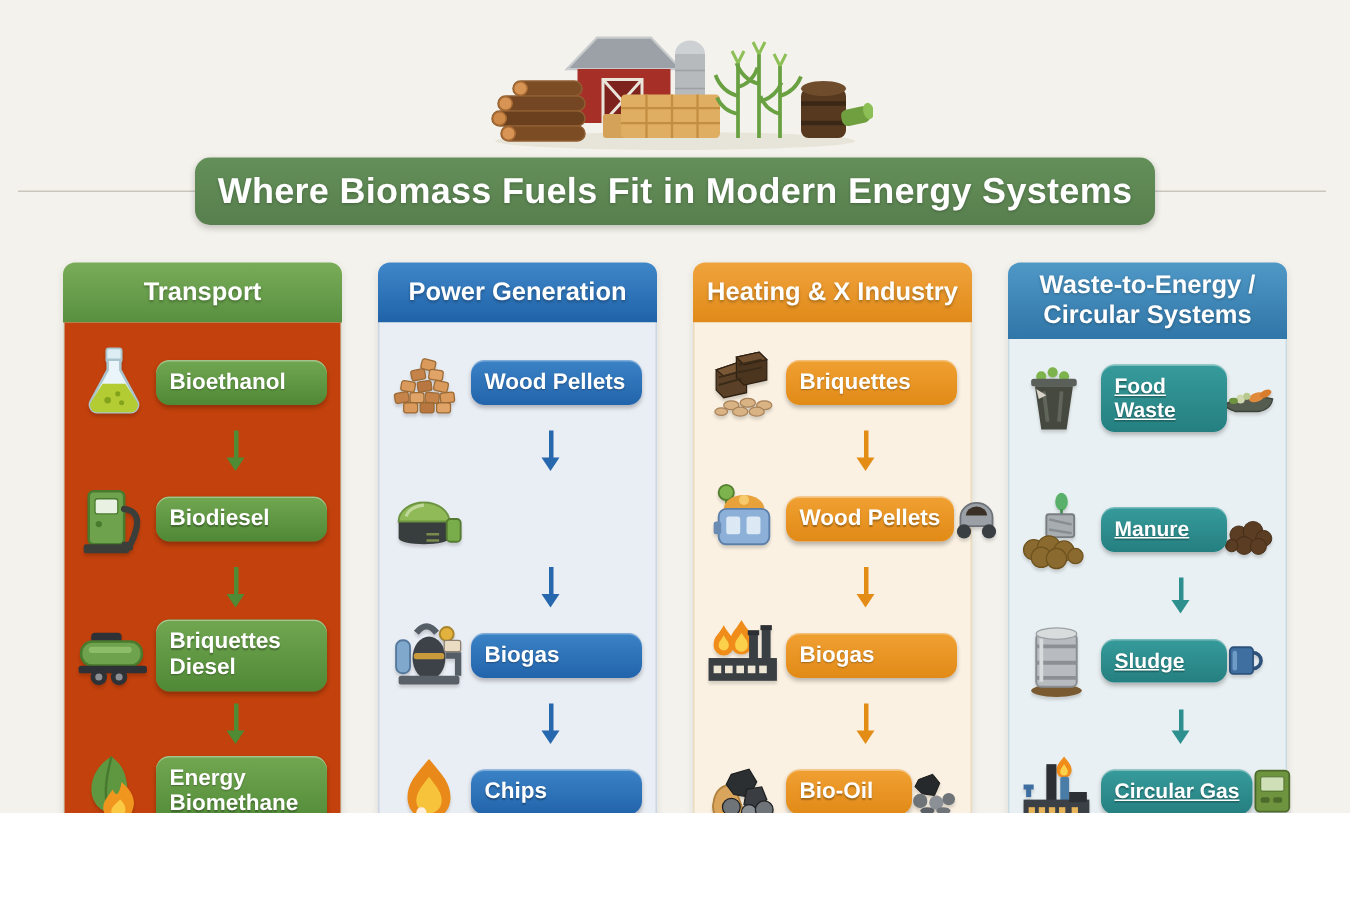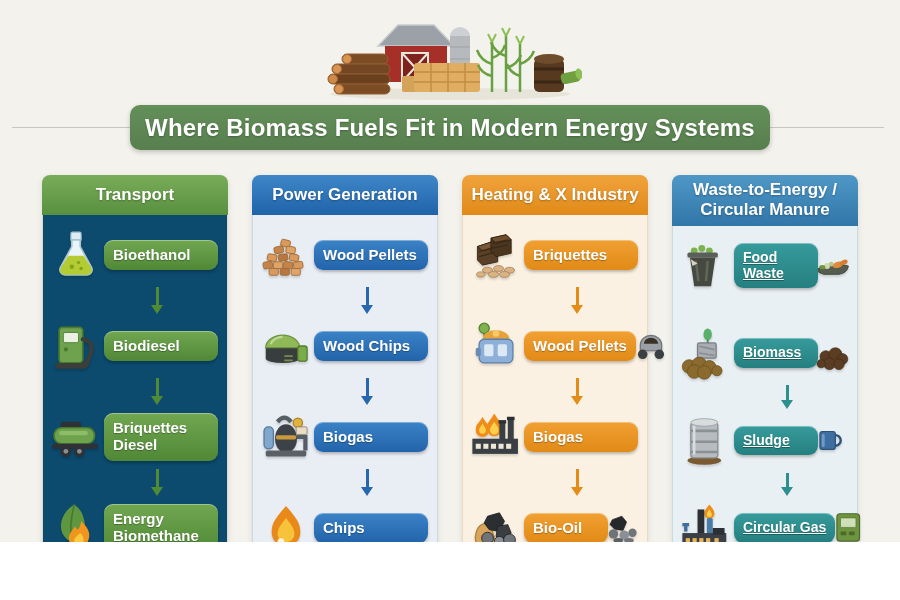--- a/index.html
+++ b/index.html
@@ -32,21 +32,21 @@
   .pill.nw{white-space:nowrap;}
   .arrow{flex:1;position:relative;min-height:14px;}
   .arrow::before{content:"";position:absolute;left:62%;top:0;bottom:8px;width:3px;background:var(--ac);}
   .arrow::after{content:"";position:absolute;left:calc(62% - 5px);bottom:0;
         border-left:6.5px solid transparent;border-right:6.5px solid transparent;
         border-top:9px solid var(--ac);}
   .arrow.ghost::before,.arrow.ghost::after{display:none;}
   
   .c1{--ac:#4f8a34;}
   .c1 .col-header{background:linear-gradient(#79ac58,#589040);}
-  .c1 .col-body{background:#0c4a6e;border:1px solid #d9dccd;border-top:none;}
+  .c1 .col-body{background:#c2410c;border:1px solid #d9dccd;border-top:none;}
   .c1 .pill{background:linear-gradient(#72a751,#4f8836);}
   .c2{--ac:#2767ad;}
   .c2 .col-header{background:linear-gradient(#3f87c9,#1f62a8);text-align:right;}
   .c2 .col-body{background:#e9edf4;border:1px solid #ccd5e2;border-top:none;}
   .c2 .pill{background:linear-gradient(#3b82c6,#2264ab);}
   .c3{--ac:#e38d17;}
   .c3 .col-header{background:linear-gradient(#f0a33c,#e08a19);text-align:right;}
   .c3 .col-body{background:#faf1e2;border:1px solid #ecdabd;border-top:none;}
   .c3 .pill{background:linear-gradient(#f0a032,#e18a17);}
   .c4{--ac:#2e8f8f;}
@@ -206,21 +206,20 @@
         <div class="row">
           <span class="icon left">
             <svg viewBox="0 0 64 64">
               <path d="M8 34 h40 v13 a20 5 0 0 1 -40 0 z" fill="#383d3e"></path>
               <path d="M8 34 a20 15 0 0 1 40 0 z" fill="#8fba57" stroke="#6c9440" stroke-width="1.5"></path>
               <path d="M14 30 a16 11 0 0 1 14 -9" stroke="#c0d89a" stroke-width="2.5" fill="none"></path>
               <path d="M30 44 h10 M30 49 h10" stroke="#7b8a4e" stroke-width="2"></path>
               <rect x="46" y="32" width="11" height="18" rx="3" fill="#79ac4a" stroke="#557a32" stroke-width="1.5"></rect>
             </svg>
           </span>
-          <span class="pill">Wood Chips</span>
         </div>
         <div class="arrow"></div>
         <div class="row">
           <span class="icon left">
             <svg viewBox="0 0 64 64">
               <rect x="6" y="20" width="11" height="26" rx="5" fill="#7fa8cc" stroke="#56789c" stroke-width="1.5"></rect>
               <ellipse cx="32" cy="34" rx="13" ry="17" fill="#3c4248"></ellipse>
               <path d="M22 14 q8 -10 16 0" stroke="#555d66" stroke-width="5" fill="none"></path>
               <path d="M45 32 h10 v16" stroke="#555d66" stroke-width="5" fill="none"></path>
               <rect x="20" y="30" width="24" height="5" rx="2" fill="#c89a3c"></rect>
@@ -345,21 +344,21 @@
               <circle cx="48" cy="40" r="7" fill="#6e7478"></circle>
               <ellipse cx="24" cy="53" rx="8" ry="4" fill="#5a6065"></ellipse>
               <ellipse cx="42" cy="53" rx="8" ry="4" fill="#6e7478"></ellipse>
             </svg>
           </span>
         </div>
       </div>
     </div>
 
     <div class="column c4">
-      <div class="col-header">Waste-to-Energy / Circular Manure</div>
+      <div class="col-header">Waste-to-Energy / Circular Systems</div>
       <div class="col-body">
         <div class="row">
           <span class="icon left">
             <svg viewBox="0 0 64 64">
               <g fill="#7cb34c">
                 <circle cx="18" cy="14" r="4"></circle>
                   <circle cx="27" cy="11" r="4"></circle>
                   <circle cx="36" cy="14" r="4"></circle>
               </g>
               <rect x="10" y="16" width="36" height="6" rx="2" fill="#5a5f5a"></rect>
@@ -391,21 +390,21 @@
               <g fill="#8a6a2e" stroke="#6e531f" stroke-width="1">
                 <circle cx="12" cy="48" r="8"></circle>
                   <circle cx="24" cy="46" r="9"></circle>
                   <circle cx="36" cy="49" r="8"></circle>
                 <circle cx="18" cy="54" r="8"></circle>
                   <circle cx="30" cy="55" r="8"></circle>
                   <circle cx="45" cy="53" r="6"></circle>
               </g>
             </svg>
           </span>
-          <span class="pill nw">Biomass</span>
+          <span class="pill nw">Manure</span>
           <span class="icon right">
             <svg viewBox="0 0 64 64">
               <g fill="#5a3d22" stroke="#412b16" stroke-width="1">
                 <circle cx="20" cy="38" r="10"></circle>
                   <circle cx="36" cy="34" r="11"></circle>
                   <circle cx="48" cy="42" r="9"></circle>
                 <circle cx="26" cy="50" r="10"></circle>
                   <circle cx="42" cy="51" r="9"></circle>
                   <circle cx="12" cy="50" r="7"></circle>
               </g>

